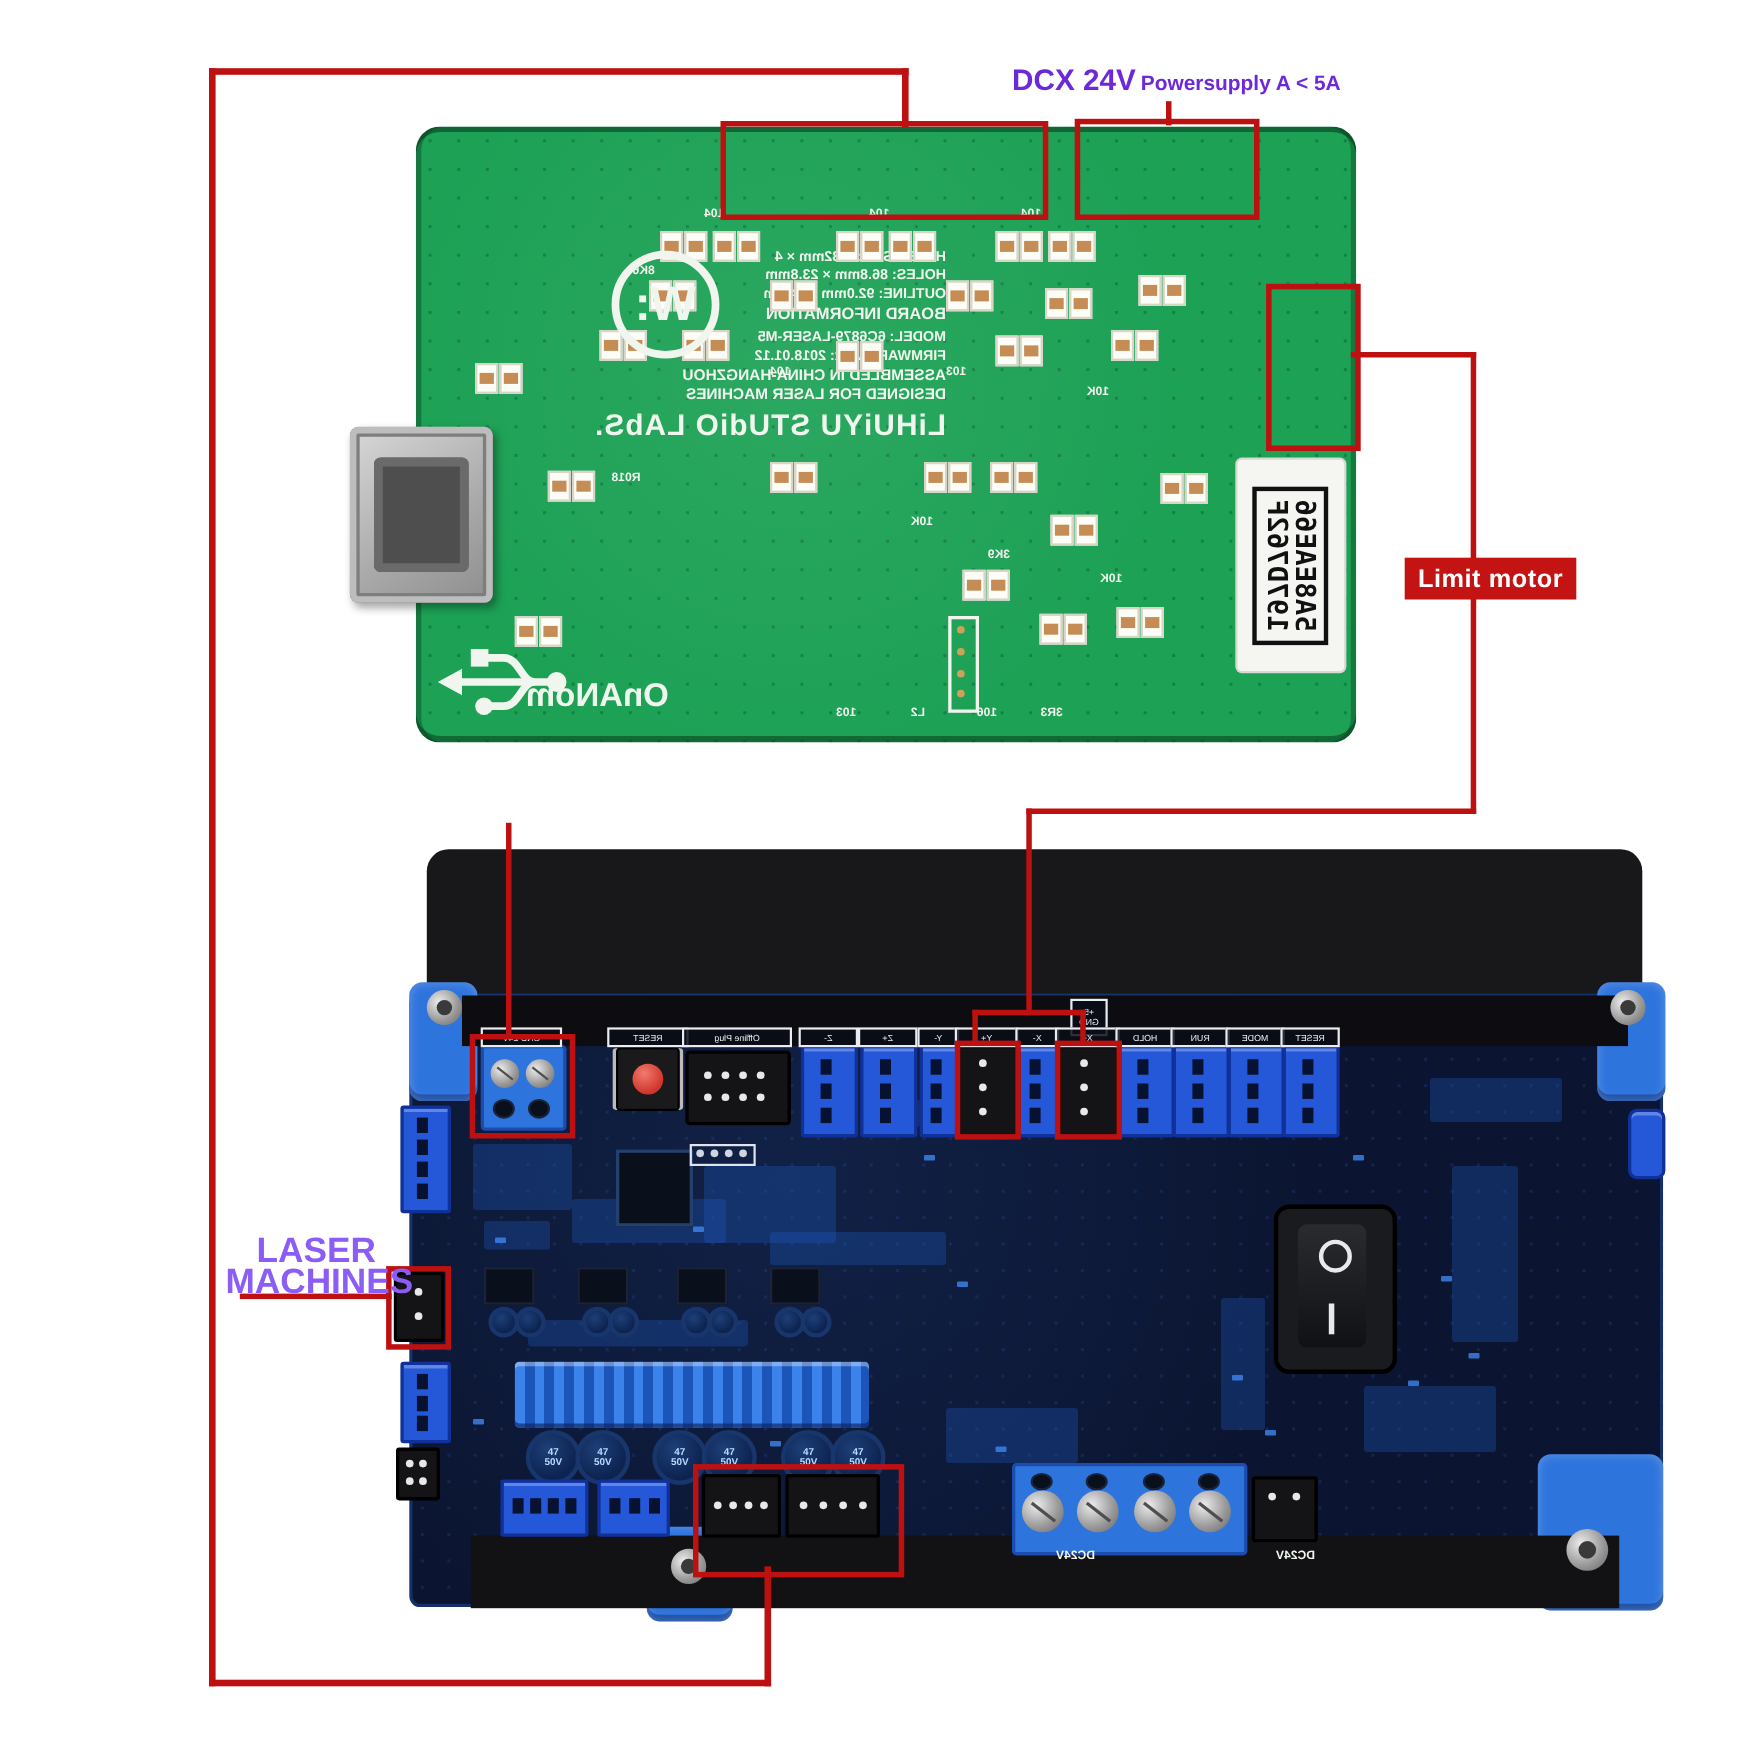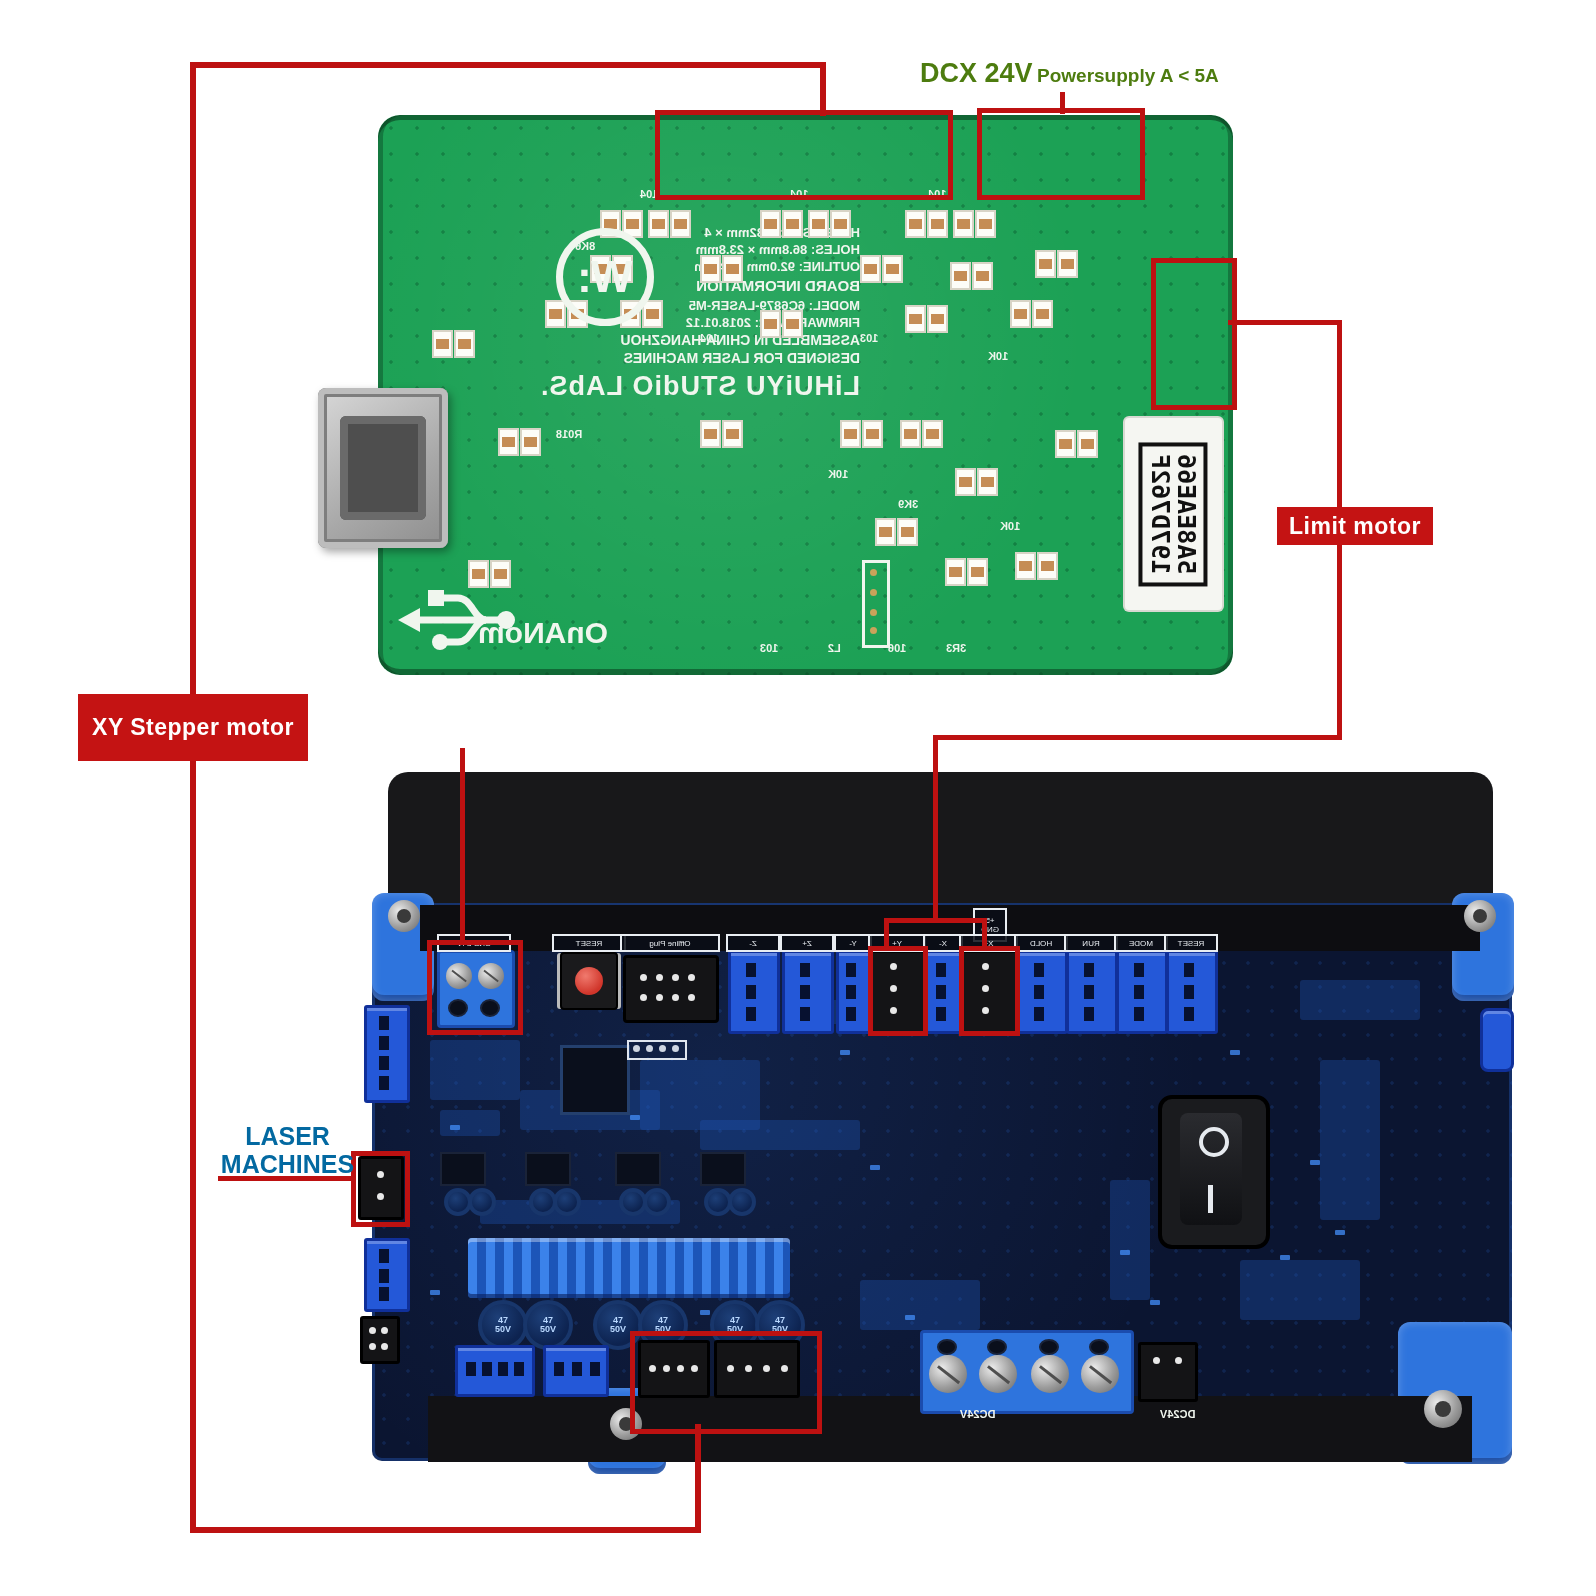--- a/index.html
+++ b/index.html
@@ -373,27 +373,26 @@
 
   <div class="redrect" style="left:655px;top:110px;width:288px;height:80px;"></div>
   <div class="redrect" style="left:977px;top:108px;width:158px;height:82px;"></div>
   <div class="redrect" style="left:1151px;top:258px;width:76px;height:142px;"></div>
   <div class="redrect" style="left:868px;top:946px;width:50px;height:80px;"></div>
   <div class="redrect" style="left:959px;top:946px;width:51px;height:80px;"></div>
   <div class="redrect" style="left:630px;top:1331px;width:182px;height:93px;"></div>
   <div class="redrect" style="left:427px;top:940px;width:86px;height:85px;"></div>
   <div class="redrect" style="left:351px;top:1151px;width:49px;height:66px;"></div>
 
-  <div class="abs" style="left:920px;top:58px;z-index:60;color:#4d7c0f;white-space:nowrap;">
+  <div class="abs" style="left:920px;top:58px;z-index:60;color:#6d28d9;white-space:nowrap;">
     <span style="font-size:27px;font-weight:bold;">DCX 24V</span>
     <span style="font-size:19px;font-weight:bold;">Powersupply A &lt; 5A</span>
   </div>
   <div class="badge" style="left:1277px;top:507px;width:156px;height:38px;font-size:23px;">Limit motor</div>
-  <div class="badge" style="left:78px;top:694px;width:230px;height:67px;font-size:23px;">XY Stepper motor</div>
-  <div class="abs" style="left:205px;top:1122px;width:165px;z-index:60;color:#0369a1;font-weight:bold;font-size:25px;line-height:28px;text-align:center;">
+  <div class="abs" style="left:205px;top:1122px;width:165px;z-index:60;color:#8b5cf6;font-weight:bold;font-size:32px;line-height:28px;text-align:center;">
     <div>LASER</div>
     <div>MACHINES</div>
   </div>
 
 <div class="rcl" style="left:600px;top:210px;z-index:3;">
       <div class="res" style="left:0;top:0;"></div>
       <div class="res" style="left:22px;top:0;"></div>
     </div>
     <div class="rcl" style="left:648px;top:210px;z-index:3;">
       <div class="res" style="left:0;top:0;"></div>

